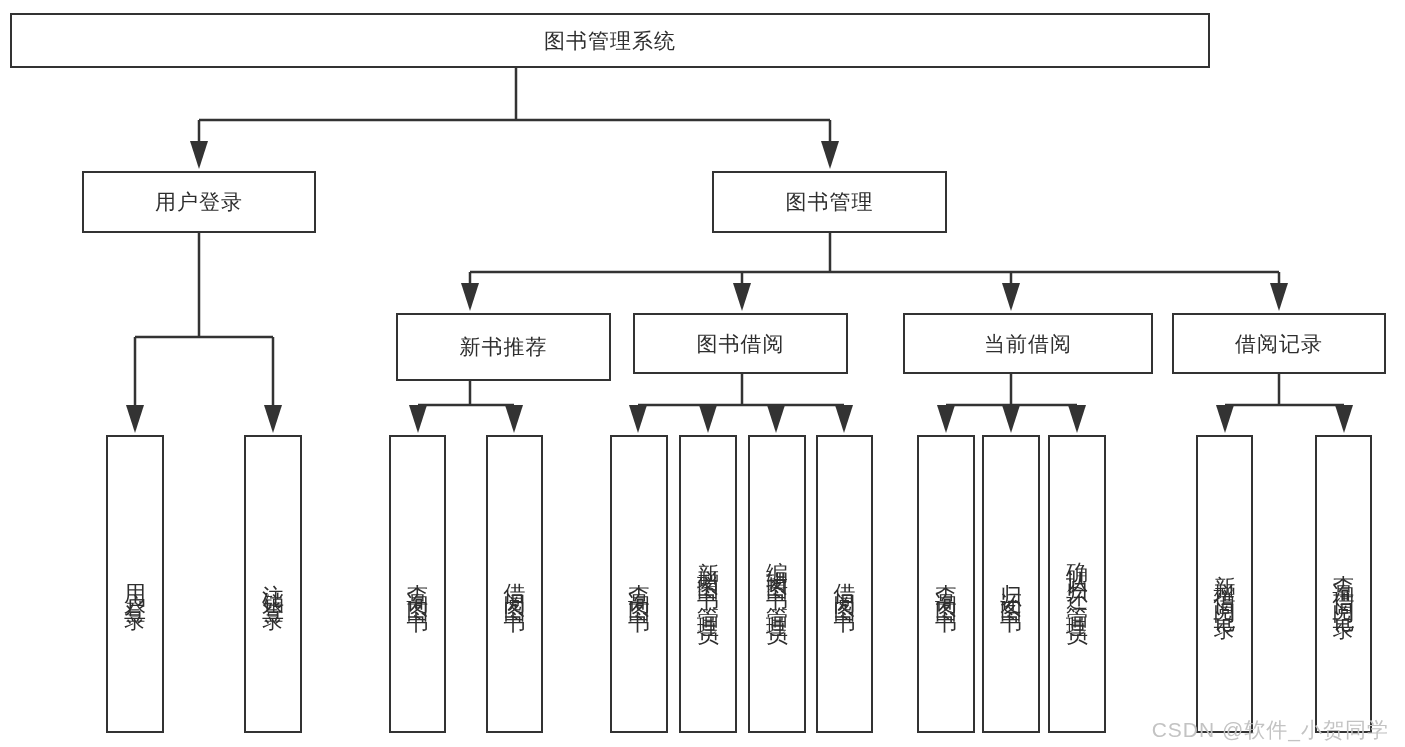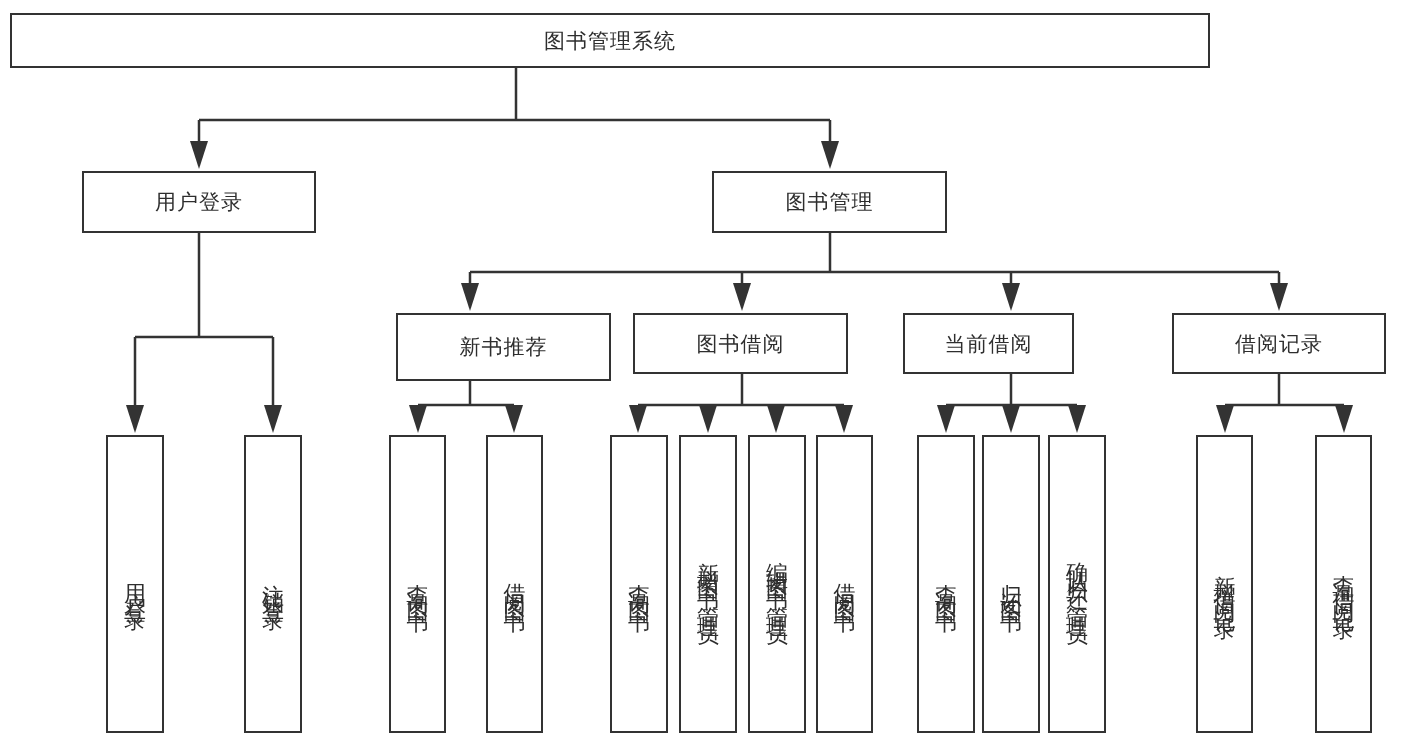--- a/index.html
+++ b/index.html
@@ -113,21 +113,21 @@
   <div class="node h" style="left:712px; top:171px; width:235px; height:62px;justify-content:center;">
     <span>图书管理</span>
   </div>
 
   <div class="node h" style="left:359px; top:313px; width:215px; height:68px;margin-left:37px;">
     <span>新书推荐</span>
   </div>
   <div class="node h" style="left:633px; top:313px; width:215px; height:61px;">
     <span>图书借阅</span>
   </div>
-  <div class="node h" style="left:903px; top:313px; width:171px; height:61px;">
+  <div class="node h" style="left:903px; top:313px; width:250px; height:61px;">
     <span>当前借阅</span>
   </div>
   <div class="node h" style="left:1172px; top:313px; width:214px; height:61px;">
     <span>借阅记录</span>
   </div>
 
   <div class="node v" style="left:106px; top:435px; width:58px; height:298px;">
     <span class="vtext">用户登录</span>
   </div>
   <div class="node v" style="left:244px; top:435px; width:58px; height:298px;">
@@ -164,13 +164,14 @@
     <span class="vtext">确认归还（管理员）</span>
   </div>
 
   <div class="node v" style="left:1196px; top:435px; width:57px; height:298px;">
     <span class="vtext">新增借阅记录</span>
   </div>
   <div class="node v" style="left:1315px; top:435px; width:57px; height:298px;">
     <span class="vtext">查询借阅记录</span>
   </div>
 
+  <div id="watermark">CSDN @软件_小贺同学</div>
 </div>
 
 </body></html>

